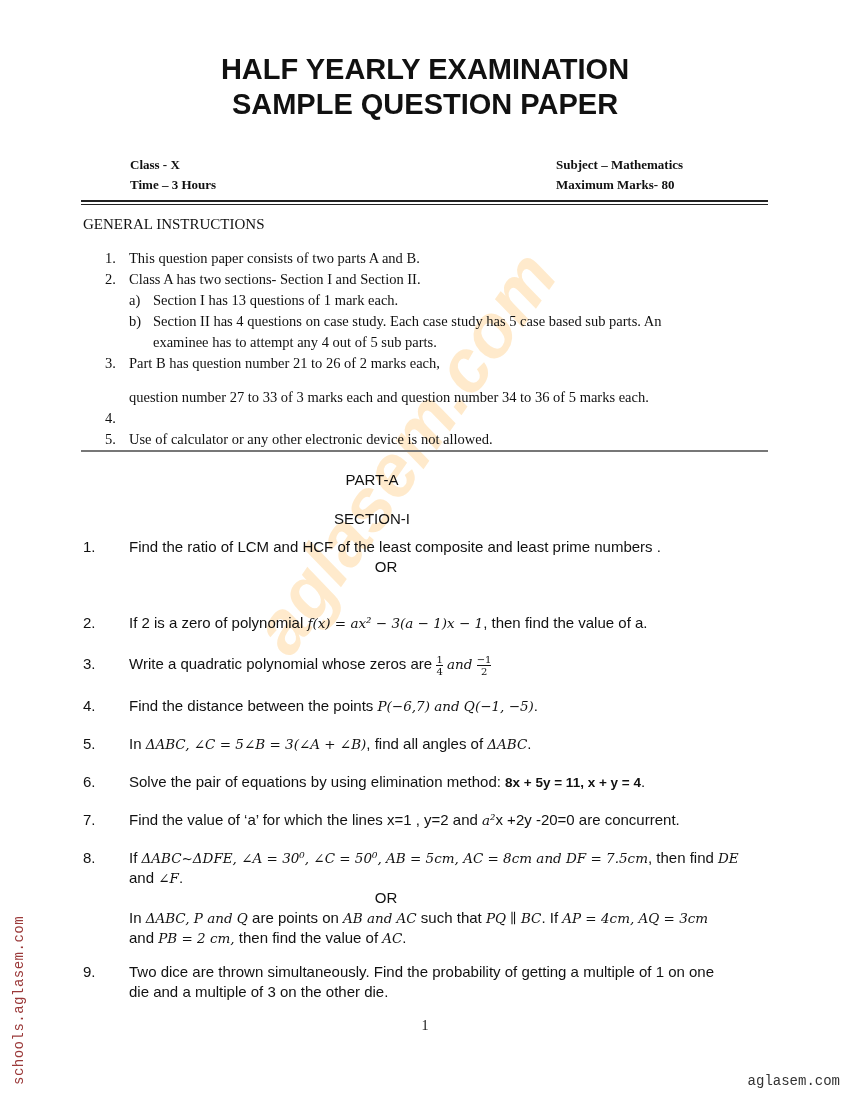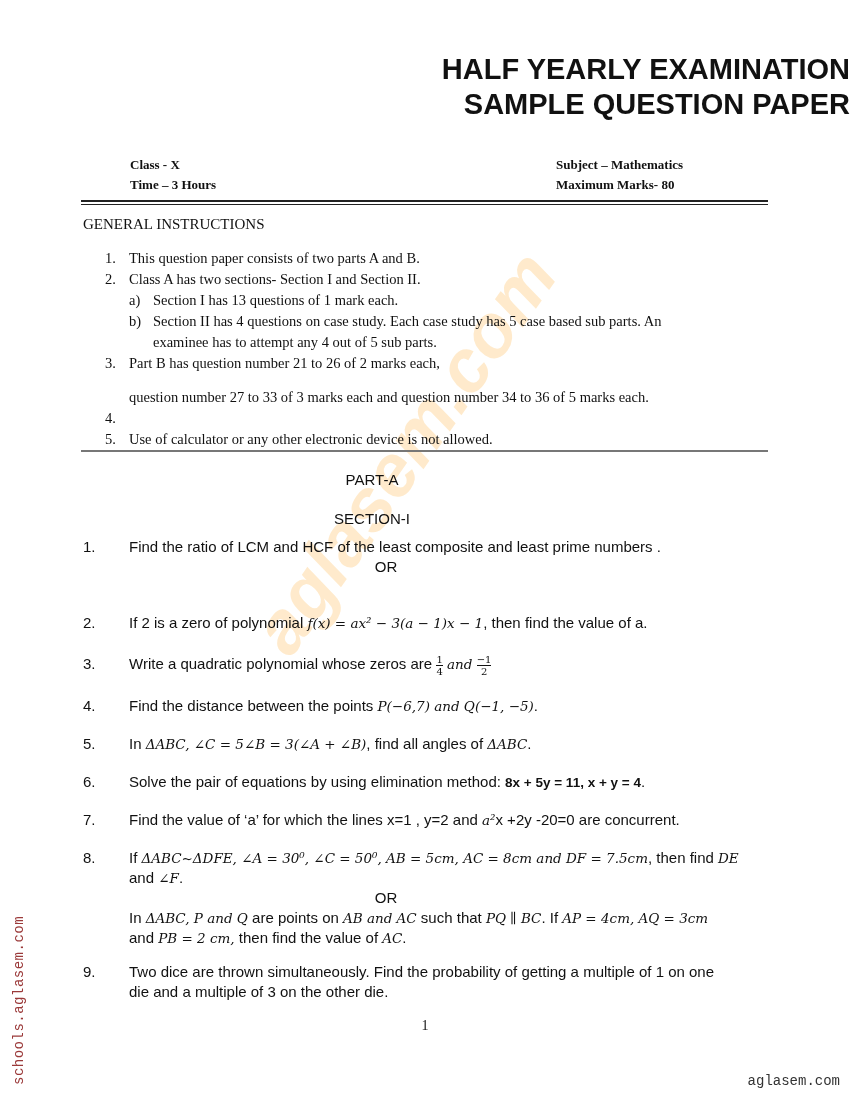--- a/index.html
+++ b/index.html
@@ -1,20 +1,20 @@
 <!DOCTYPE html>
 <html><head>
 <meta charset="utf-8">
 <style>
   html, body { margin:0; padding:0; background:#fff; }
   body { width:850px; height:1100px; position:relative; overflow:hidden; color:#111; }
   .serif { font-family: "Liberation Serif", "DejaVu Serif", serif; }
   .sans { font-family: "Liberation Sans", "DejaVu Sans", sans-serif; }
   .mono { font-family: "Liberation Mono", "DejaVu Sans Mono", monospace; }
-  .title { position:absolute; left:0; width:850px; top:52px; text-align:right; font-weight:bold; font-size:29px; line-height:35px; }
+  .title { position:absolute; left:0; width:850px; top:52px; text-align:center; font-weight:bold; font-size:29px; line-height:35px; }
   .meta { position:absolute; top:155px; font-size:13px; line-height:20px; font-weight:bold; }
   .meta.left { left:130px; }
   .meta.right { left:556px; }
   .dbl { position:absolute; left:81px; width:687px; top:200px; border-top:2px solid #222; border-bottom:1px solid #222; height:2px; }
   .gi-head { position:absolute; left:83px; top:216px; font-size:15px; }
   .gi { position:absolute; left:105px; top:248px; font-size:14.5px; line-height:21px; width:660px; }
   .gi .row { display:flex; }
   .gi .num { width:24px; flex:none; }
   .gi .sub { padding-left:24px; display:flex; }
   .gi .sub .num { width:24px; }

